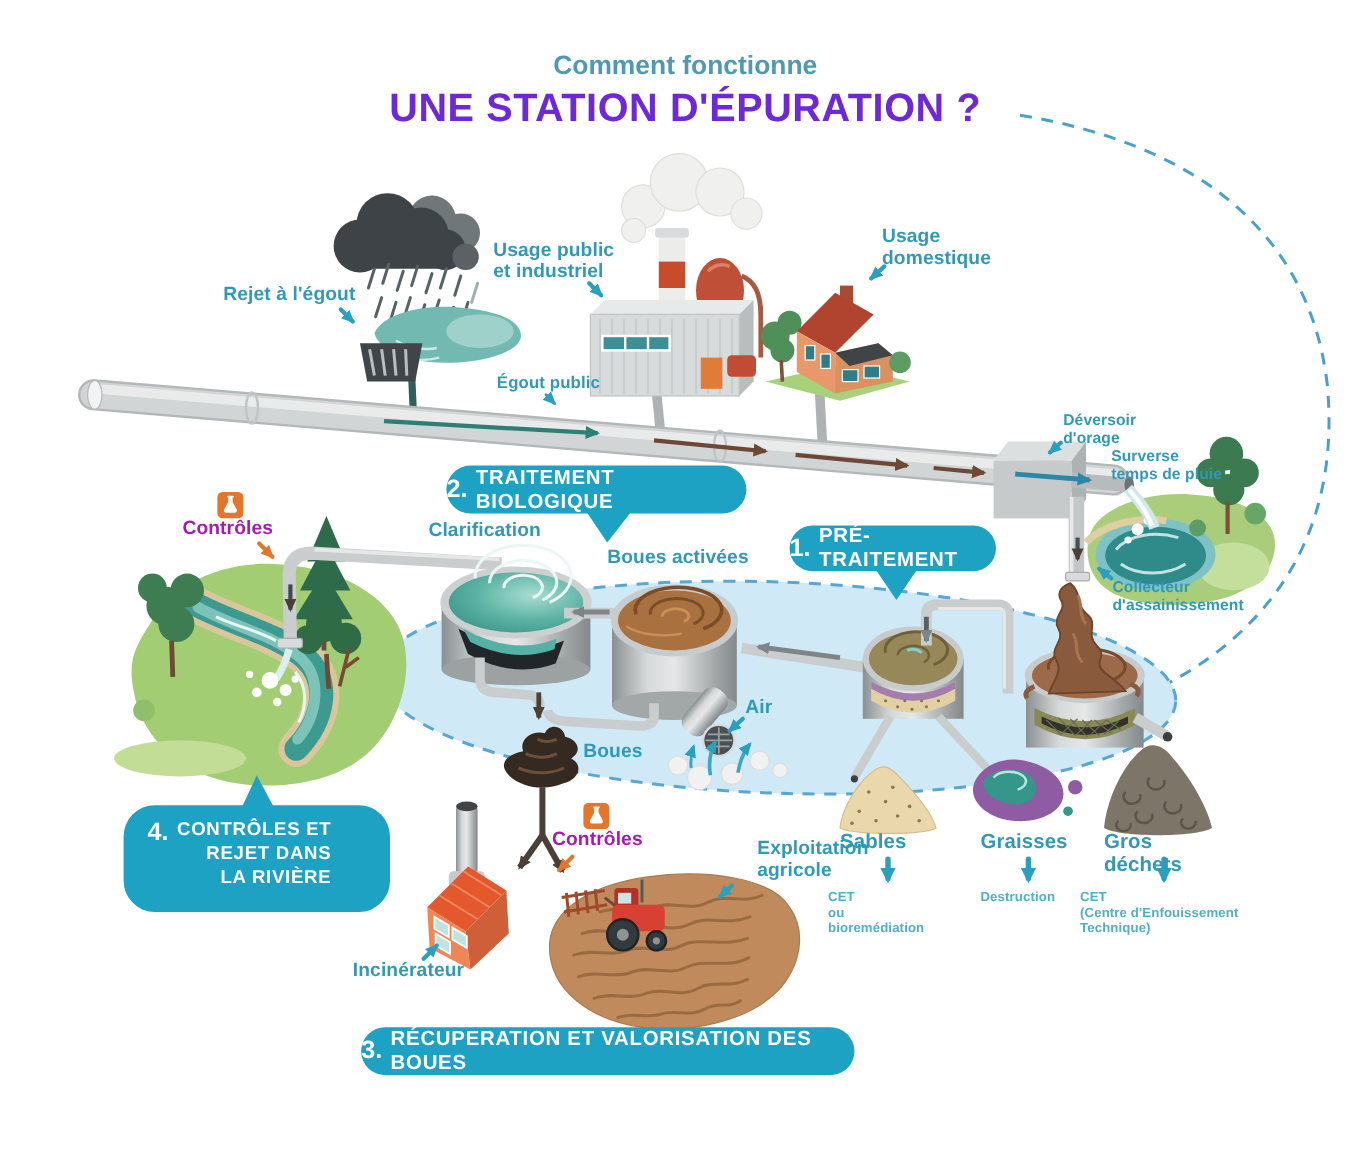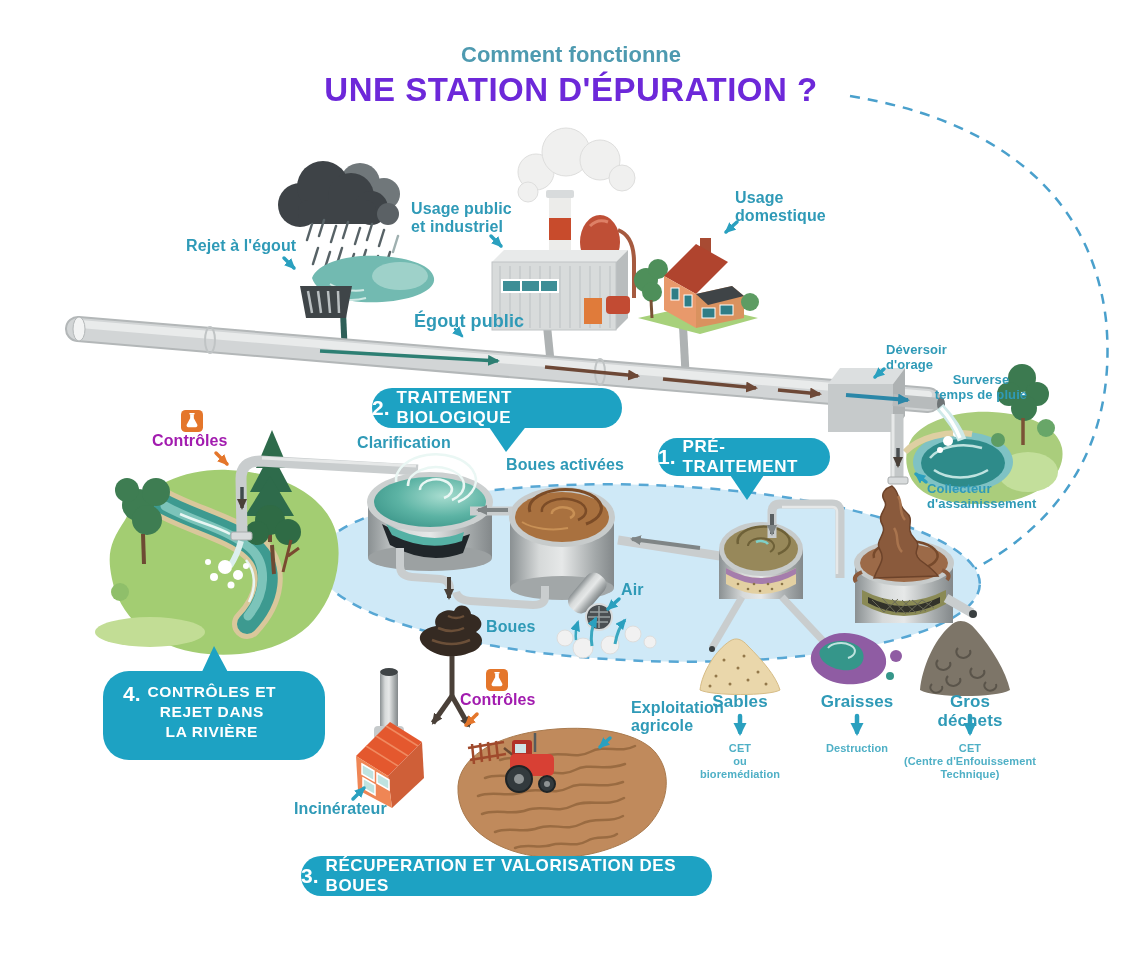--- a/index.html
+++ b/index.html
@@ -1,33 +1,33 @@
 <!DOCTYPE html>
 <html><head>
 <meta charset="utf-8">
 <style>
   html,body{margin:0;padding:0;background:#fff;}
   .stage{position:relative;width:1142px;height:964px;background:#ffffff;overflow:hidden;
          font-family:Liberation Sans, sans-serif;}
   svg.art{position:absolute;left:0;top:0;}
   .lbl{position:absolute;white-space:pre-line;color:#2f9ab7;font-weight:700;
        font-size:16px;line-height:1.13;letter-spacing:.1px;}
-  .sm{font-size:18px}
+  .sm{font-size:14px}
   .xs{font-size:13px}
   .sub{font-size:11px;color:#4fb0c6;line-height:1.2;}
   .org{color:#a21caf}
-  .ctr{text-align:center}
+  .ctr{text-align:left}
   .big{font-size:17px}
   .bubble{position:absolute;background:#1da2c3;border-radius:21px;color:#fff;
           display:flex;align-items:center;justify-content:center;gap:7px;}
   .bubble .num{font-size:21px;font-weight:700;}
   .bubble .btxt{font-size:17px;font-weight:700;letter-spacing:.6px;}
   .bubble.b4{align-items:flex-start;justify-content:flex-start;
              padding:11px 8px 0 20px;border-radius:26px;}
-  .b4 .btxt{white-space:pre-line;line-height:1.3;text-align:center;font-size:15.5px;}
+  .b4 .btxt{white-space:pre-line;line-height:1.3;text-align:right;font-size:15.5px;}
   .title-wrap{position:absolute;top:42px;left:0;width:100%;text-align:center;}
   .t1{font-size:22px;color:#4e9ab0;font-weight:700;}
   .t2{font-size:33px;color:#6d28d9;font-weight:700;letter-spacing:.5px;margin-top:3px;}
 </style>
 </head>
 <body>
 
 <div class="stage">
 
 <svg class="art" width="1142" height="964" viewBox="0 0 1142 964">

